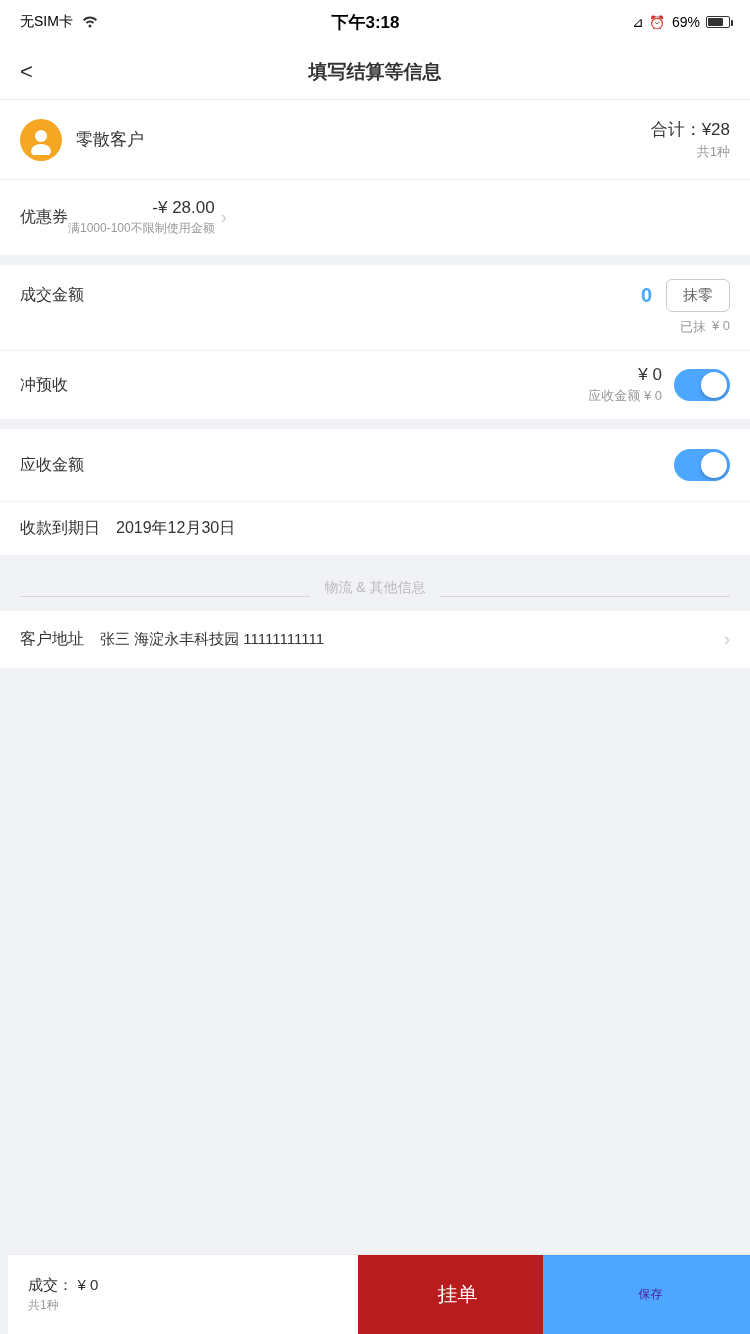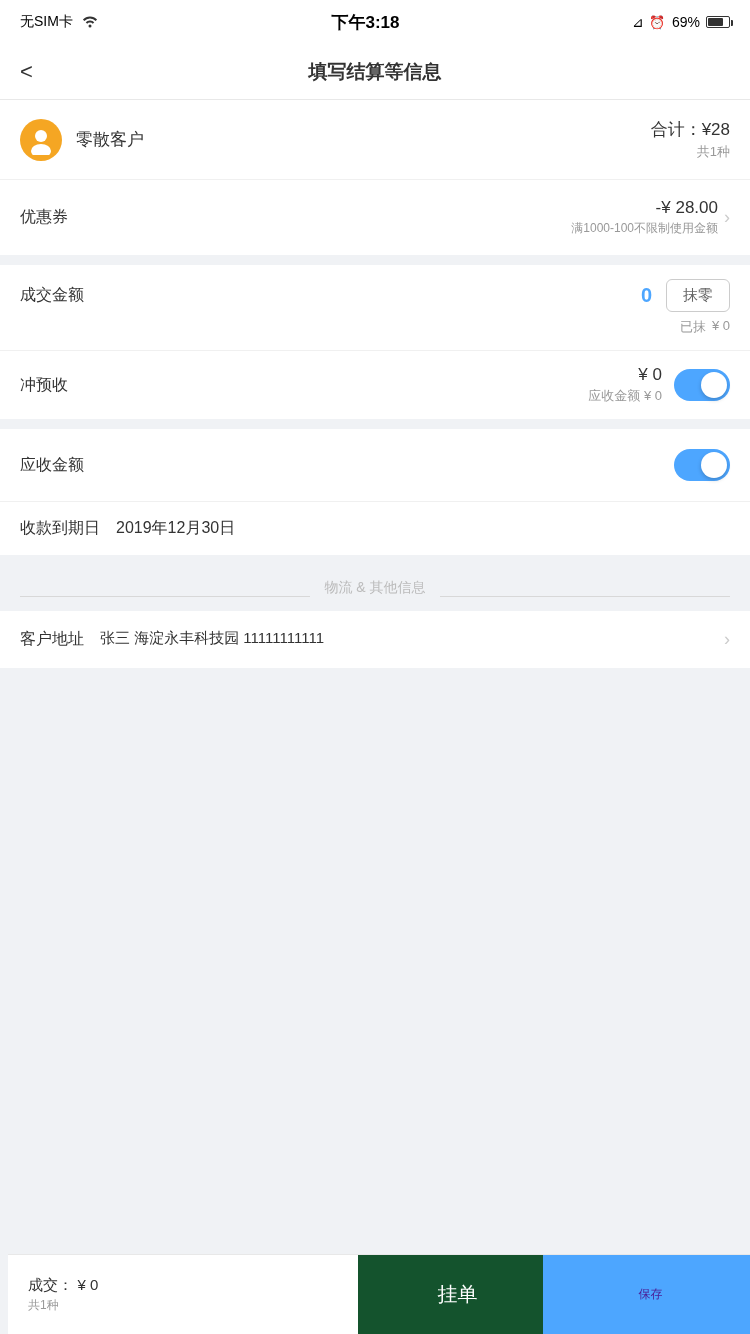--- a/index.html
+++ b/index.html
@@ -145,21 +145,21 @@
     .total-count {
       font-size: 13px;
       color: #999;
       margin-top: 2px;
     }
 
     
     .coupon-row {
       display: flex;
       align-items: center;
-      justify-content: space-between;
+      justify-content: flex-start;
       padding: 18px 20px;
       border-top: 1px solid #f0f0f0;
     }
     .coupon-label {
       font-size: 16px;
       color: #333;
     }
     .coupon-right {
       display: flex;
       align-items: center;
@@ -311,21 +311,21 @@
     }
     .logistics-text {
       font-size: 14px;
       color: #bbb;
       margin: 0 14px;
     }
 
     
     .address-row {
       display: flex;
-      align-items: flex-start;
+      align-items: center;
       justify-content: space-between;
       padding: 18px 20px;
     }
     .address-label {
       font-size: 16px;
       color: #333;
       margin-right: 16px;
       white-space: nowrap;
     }
     .address-value {
@@ -360,21 +360,21 @@
       font-weight: 500;
     }
     .bottom-count {
       font-size: 12px;
       color: #999;
       margin-top: 2px;
     }
     .btn-hang {
       width: 185px;
       height: 80px;
-      background: #14532d;
+      background: #b91c1c;
       display: flex;
       align-items: center;
       justify-content: center;
       font-size: 20px;
       color: #fff;
       font-weight: 500;
       cursor: pointer;
       padding-left: 14px;
     }
     .btn-save {

